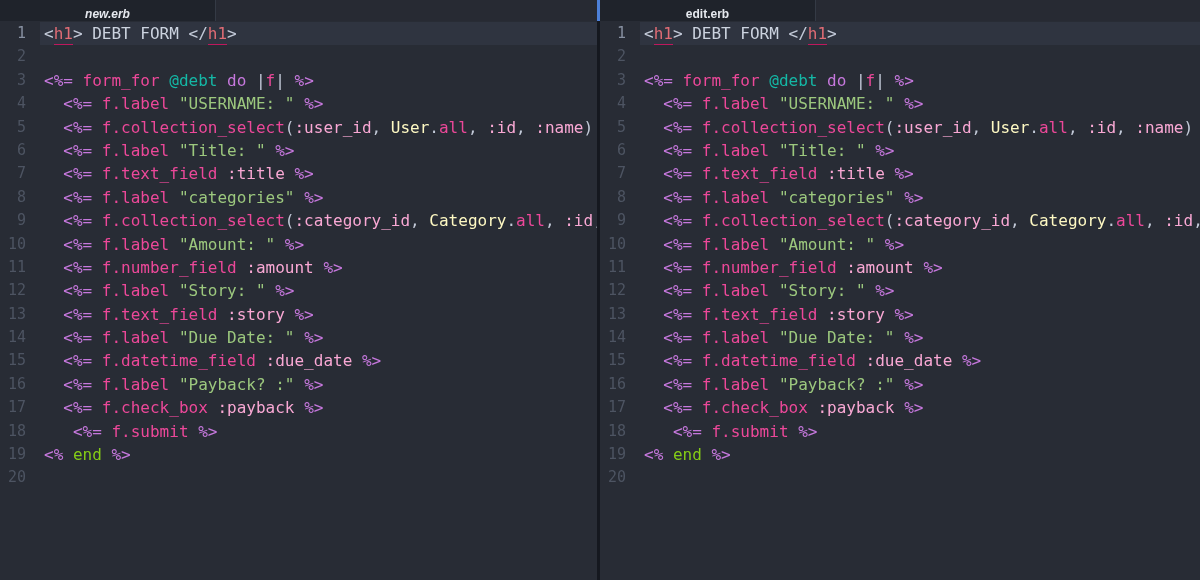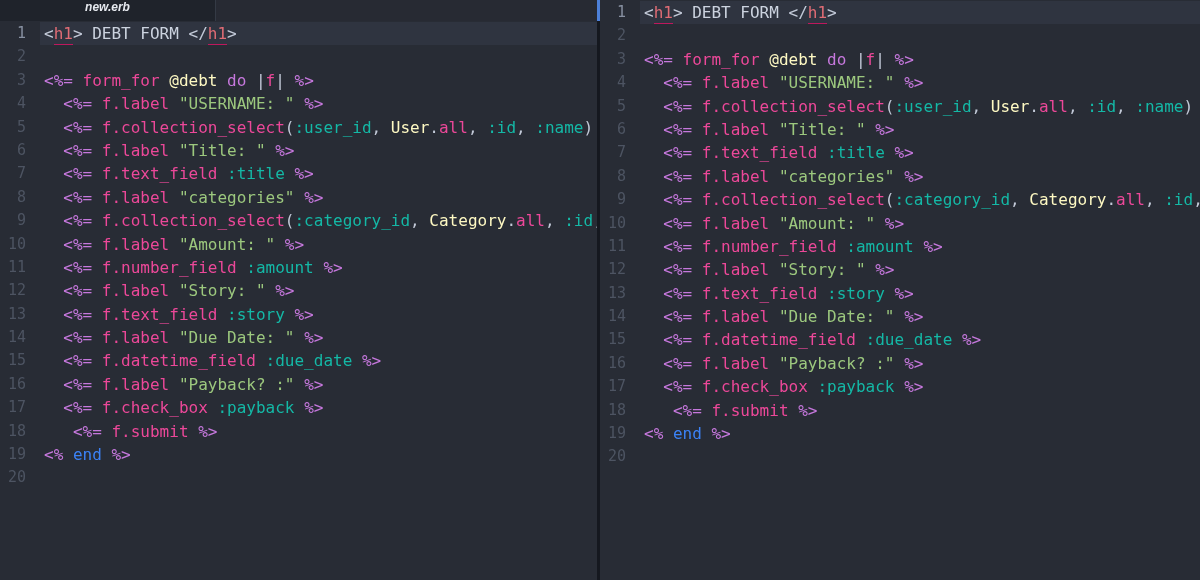--- a/index.html
+++ b/index.html
@@ -10,41 +10,41 @@
   }
   .editor{display:flex;width:1200px;height:580px}
   .pane{position:relative;overflow:hidden;background:#282c35}
   .pane-left{width:597px}
   .pane-right{width:600px}
   .divider{width:3px;background:#15181f;position:relative;flex:none;cursor:col-resize}
   .divider .accent{position:absolute;top:0;left:0;width:3px;height:21px;background:#4d80d8}
 
   .tabbar{height:21px;background:#272a33;display:flex;align-items:stretch}
   .tab{width:215px;background:#1f232b;border-right:1px solid #343a45;
-       display:flex;align-items:flex-start;justify-content:center;cursor:pointer}
+       display:flex;align-items:flex-end;justify-content:center;cursor:pointer}
   .tab-label{font-family:"Liberation Sans",sans-serif;font-size:12px;font-weight:700;color:#e6e9ef}
   .tab-label.italic{font-style:italic}
 
   .code{padding-top:1px}
   .line{display:flex;height:23.4px;line-height:23.4px;font-size:16px;white-space:pre}
   .ln{width:26px;margin-right:14px;text-align:right;color:#4d5462;font-size:15px;flex:none}
   .line.active .ln{color:#8790a1}
   .lc{flex:1 1 auto;padding-left:4px;overflow:hidden}
   .line.active .lc{background:#2f3440}
 
   .tk-wht{color:#ccd3df}
   .tk-pun{color:#c3cad8}
   .tk-mag{color:#c678dd}
-  .tk-pnk{color:#3b82f6}
+  .tk-pnk{color:#84cc16}
   .tk-blu{color:#ec4899}
-  .tk-red{color:#fef9c3}
+  .tk-red{color:#14b8a6}
   .tk-redu{color:#e06c75;border-bottom:5px solid #be185d;padding-bottom:1px}
   .tk-grn{color:#9cc87e}
   .tk-yel{color:#fef9c3}
-  .tk-cyn{color:#14b8a6}
+  .tk-cyn{color:#f9a8d4}
 </style>
 </head>
 <body>
 
 <div class="editor">
 
   <div class="pane pane-left">
     <div class="tabbar">
       <div class="tab">
         <span class="tab-label italic">new.erb</span>
@@ -72,20 +72,25 @@
         <div class="line"><span class="ln">19</span><span class="lc"><span class="tk-mag">&lt;%</span><span class="tk-wht"> </span><span class="tk-pnk">end</span><span class="tk-wht"> </span><span class="tk-mag">%&gt;</span></span></div>
         <div class="line"><span class="ln">20</span><span class="lc"></span></div>
       </div>
   </div>
 
   <div class="divider">
     <div class="accent"></div>
   </div>
 
   <div class="pane pane-right">
+    <div class="tabbar">
+      <div class="tab">
+        <span class="tab-label">edit.erb</span>
+      </div>
+    </div>
     <div class="code">
         <div class="line active"><span class="ln">1</span><span class="lc"><span class="tk-pun">&lt;</span><span class="tk-redu">h1</span><span class="tk-pun">&gt;</span><span class="tk-wht"> DEBT FORM </span><span class="tk-pun">&lt;/</span><span class="tk-redu">h1</span><span class="tk-pun">&gt;</span></span></div>
         <div class="line"><span class="ln">2</span><span class="lc"></span></div>
         <div class="line"><span class="ln">3</span><span class="lc"><span class="tk-mag">&lt;%=</span><span class="tk-wht"> </span><span class="tk-blu">form_for</span><span class="tk-wht"> </span><span class="tk-red">@debt</span><span class="tk-wht"> </span><span class="tk-mag">do</span><span class="tk-wht"> </span><span class="tk-pun">|</span><span class="tk-blu">f</span><span class="tk-pun">|</span><span class="tk-wht"> </span><span class="tk-mag">%&gt;</span></span></div>
         <div class="line"><span class="ln">4</span><span class="lc"><span class="tk-wht">  </span><span class="tk-mag">&lt;%=</span><span class="tk-wht"> </span><span class="tk-blu">f.label</span><span class="tk-wht"> </span><span class="tk-grn">"USERNAME: "</span><span class="tk-wht"> </span><span class="tk-mag">%&gt;</span></span></div>
         <div class="line"><span class="ln">5</span><span class="lc"><span class="tk-wht">  </span><span class="tk-mag">&lt;%=</span><span class="tk-wht"> </span><span class="tk-blu">f.collection_select</span><span class="tk-pun">(</span><span class="tk-cyn">:user_id</span><span class="tk-pun">, </span><span class="tk-yel">User</span><span class="tk-pun">.</span><span class="tk-blu">all</span><span class="tk-pun">, </span><span class="tk-cyn">:id</span><span class="tk-pun">, </span><span class="tk-cyn">:name</span><span class="tk-pun">)</span></span></div>
         <div class="line"><span class="ln">6</span><span class="lc"><span class="tk-wht">  </span><span class="tk-mag">&lt;%=</span><span class="tk-wht"> </span><span class="tk-blu">f.label</span><span class="tk-wht"> </span><span class="tk-grn">"Title: "</span><span class="tk-wht"> </span><span class="tk-mag">%&gt;</span></span></div>
         <div class="line"><span class="ln">7</span><span class="lc"><span class="tk-wht">  </span><span class="tk-mag">&lt;%=</span><span class="tk-wht"> </span><span class="tk-blu">f.text_field</span><span class="tk-wht"> </span><span class="tk-cyn">:title</span><span class="tk-wht"> </span><span class="tk-mag">%&gt;</span></span></div>
         <div class="line"><span class="ln">8</span><span class="lc"><span class="tk-wht">  </span><span class="tk-mag">&lt;%=</span><span class="tk-wht"> </span><span class="tk-blu">f.label</span><span class="tk-wht"> </span><span class="tk-grn">"categories"</span><span class="tk-wht"> </span><span class="tk-mag">%&gt;</span></span></div>
         <div class="line"><span class="ln">9</span><span class="lc"><span class="tk-wht">  </span><span class="tk-mag">&lt;%=</span><span class="tk-wht"> </span><span class="tk-blu">f.collection_select</span><span class="tk-pun">(</span><span class="tk-cyn">:category_id</span><span class="tk-pun">, </span><span class="tk-yel">Category</span><span class="tk-pun">.</span><span class="tk-blu">all</span><span class="tk-pun">, </span><span class="tk-cyn">:id</span><span class="tk-pun">,</span></span></div>

